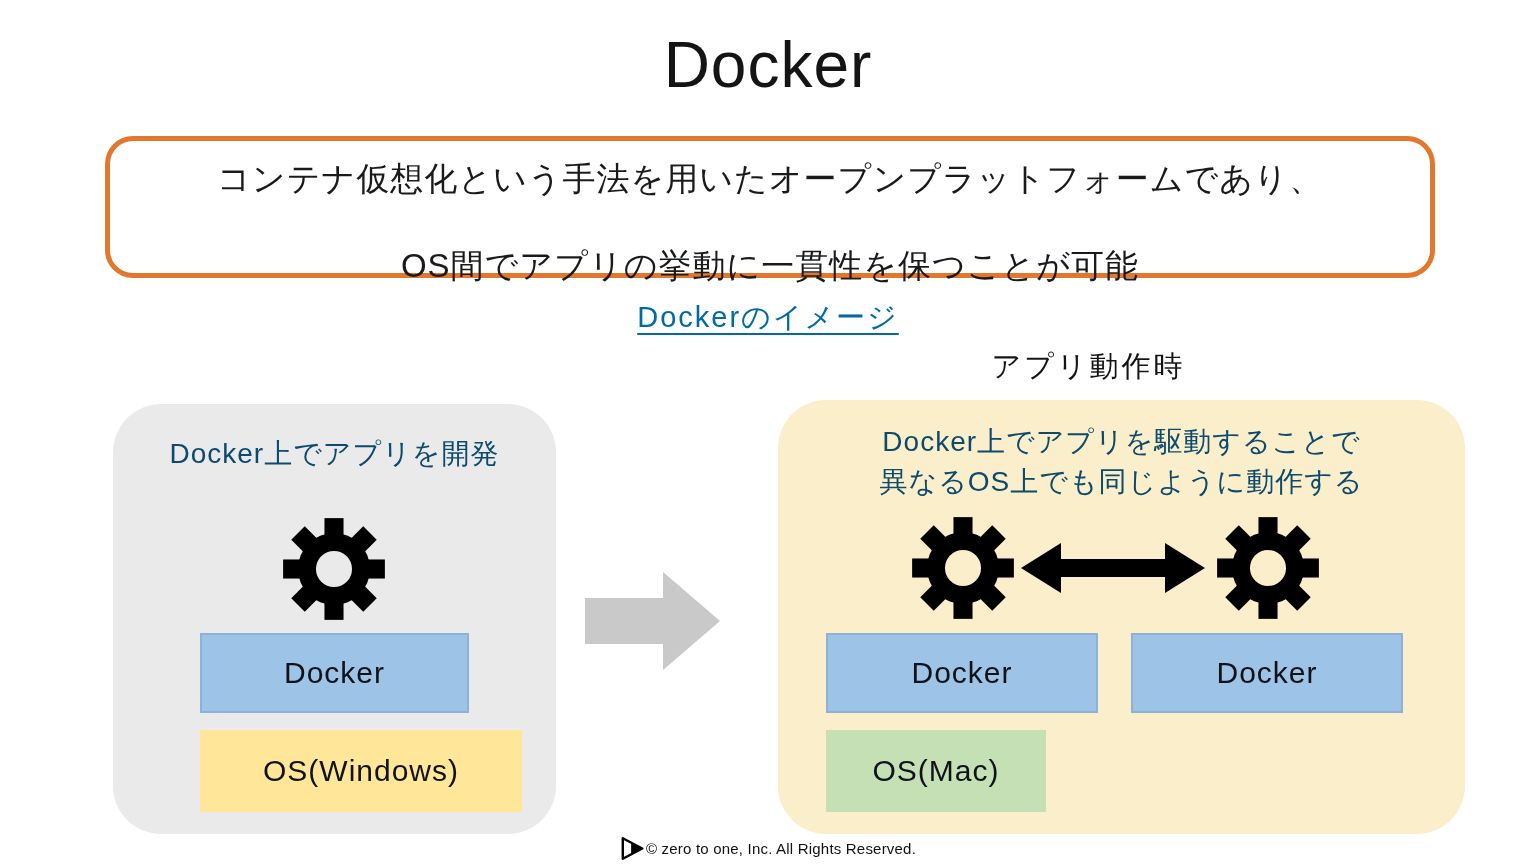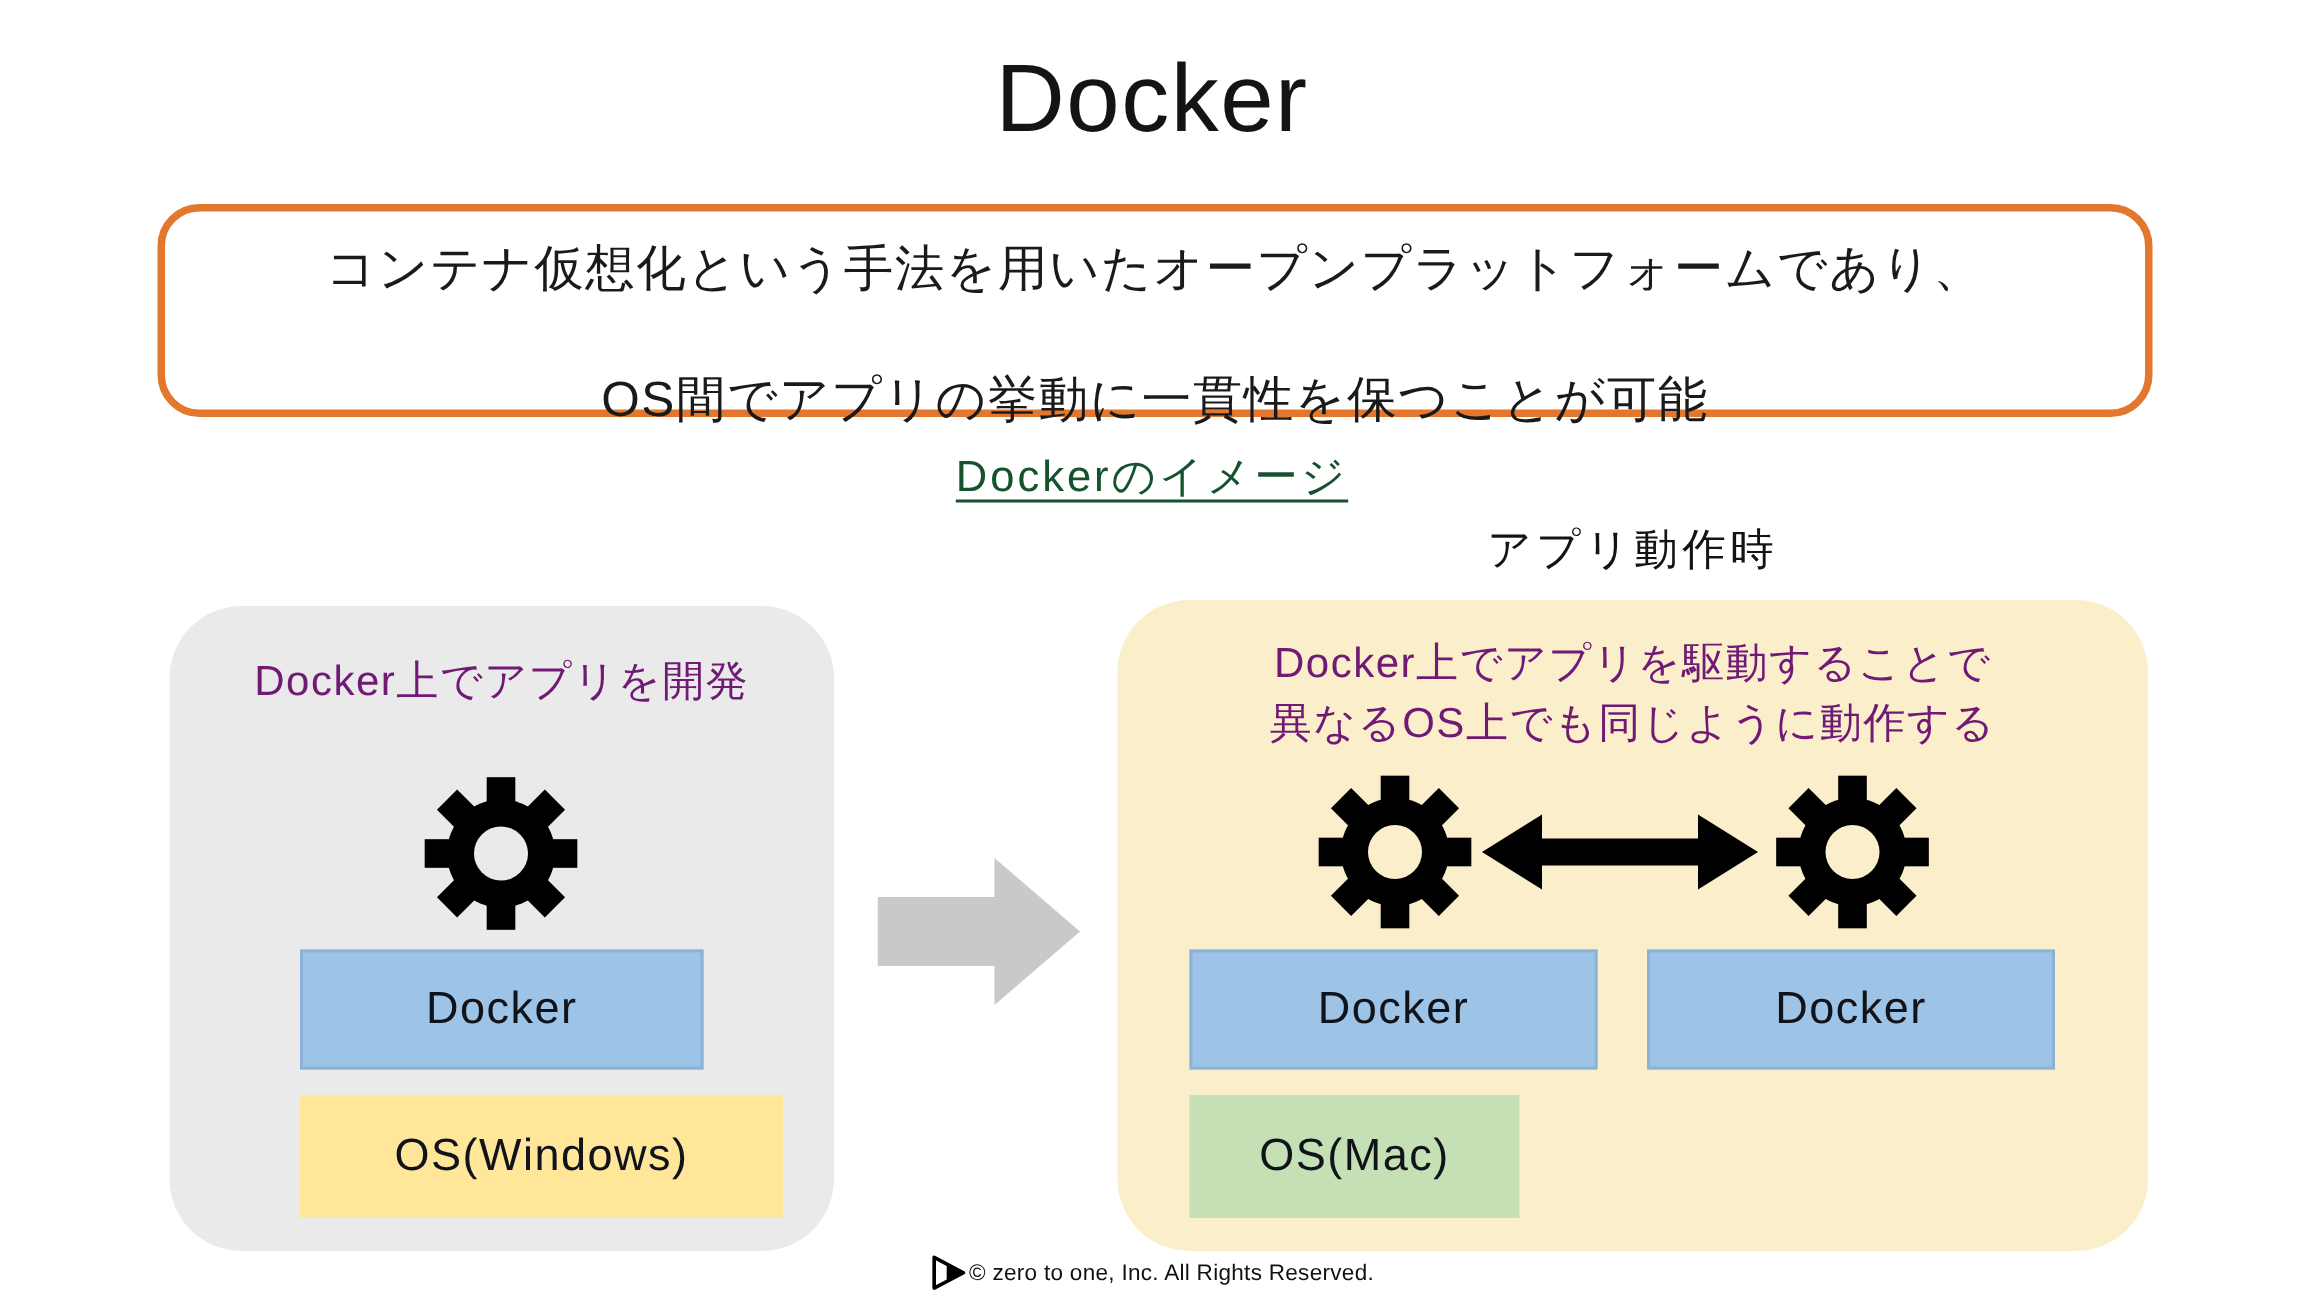--- a/index.html
+++ b/index.html
@@ -21,44 +21,44 @@
     box-sizing:border-box;
     border:5px solid var(--accent-orange,#E2772D);
     border-radius:28px;background:#fff;
     display:flex;flex-direction:column;justify-content:center;align-items:center;
     gap:10px;
   }
   .summary-line{font-size:33px;letter-spacing:1px;color:#1a1a1a;white-space:nowrap;margin-top:32px;}
 
   .section-heading{
     position:absolute;top:298px;left:0;width:100%;text-align:center;
-    font-size:29px;letter-spacing:2px;color:#14532d;
+    font-size:29px;letter-spacing:2px;color:#0369a1;
   }
   .section-heading span{text-decoration:underline;text-underline-offset:6px;text-decoration-thickness:2px;}
 
   .panel-label{
     position:absolute;top:347px;font-size:29px;letter-spacing:3px;
     text-align:center;color:#141414;
   }
   .panel-label.left{left:113px;width:443px;}
   .panel-label.right{left:745px;width:687px;}
 
   .panel{position:absolute;border-radius:48px;}
   .panel.gray{
     left:113px;top:404px;width:443px;height:430px;
     background:var(--panel-gray,#EAEAEA);
   }
   .panel.cream{
-    left:745px;top:400px;width:687px;height:434px;
+    left:778px;top:400px;width:687px;height:434px;
     background:var(--panel-cream,#FBEECB);
   }
 
   .panel-caption{
     position:absolute;left:0;width:100%;text-align:center;
-    font-size:28px;letter-spacing:1px;color:#701a75;line-height:1.42;
+    font-size:28px;letter-spacing:1px;color:#0c4a6e;line-height:1.42;
   }
   .panel.gray .panel-caption{top:30px;}
   .panel.cream .panel-caption{top:22px;}
 
   .gear{position:absolute;width:106px;height:106px;}
   .gear.single{left:168px;top:112px;}
   .gear.g1{left:132px;top:115px;}
   .gear.g2{left:437px;top:115px;}
 
   .dbl-arrow{position:absolute;left:243px;top:139px;width:184px;height:58px;}

